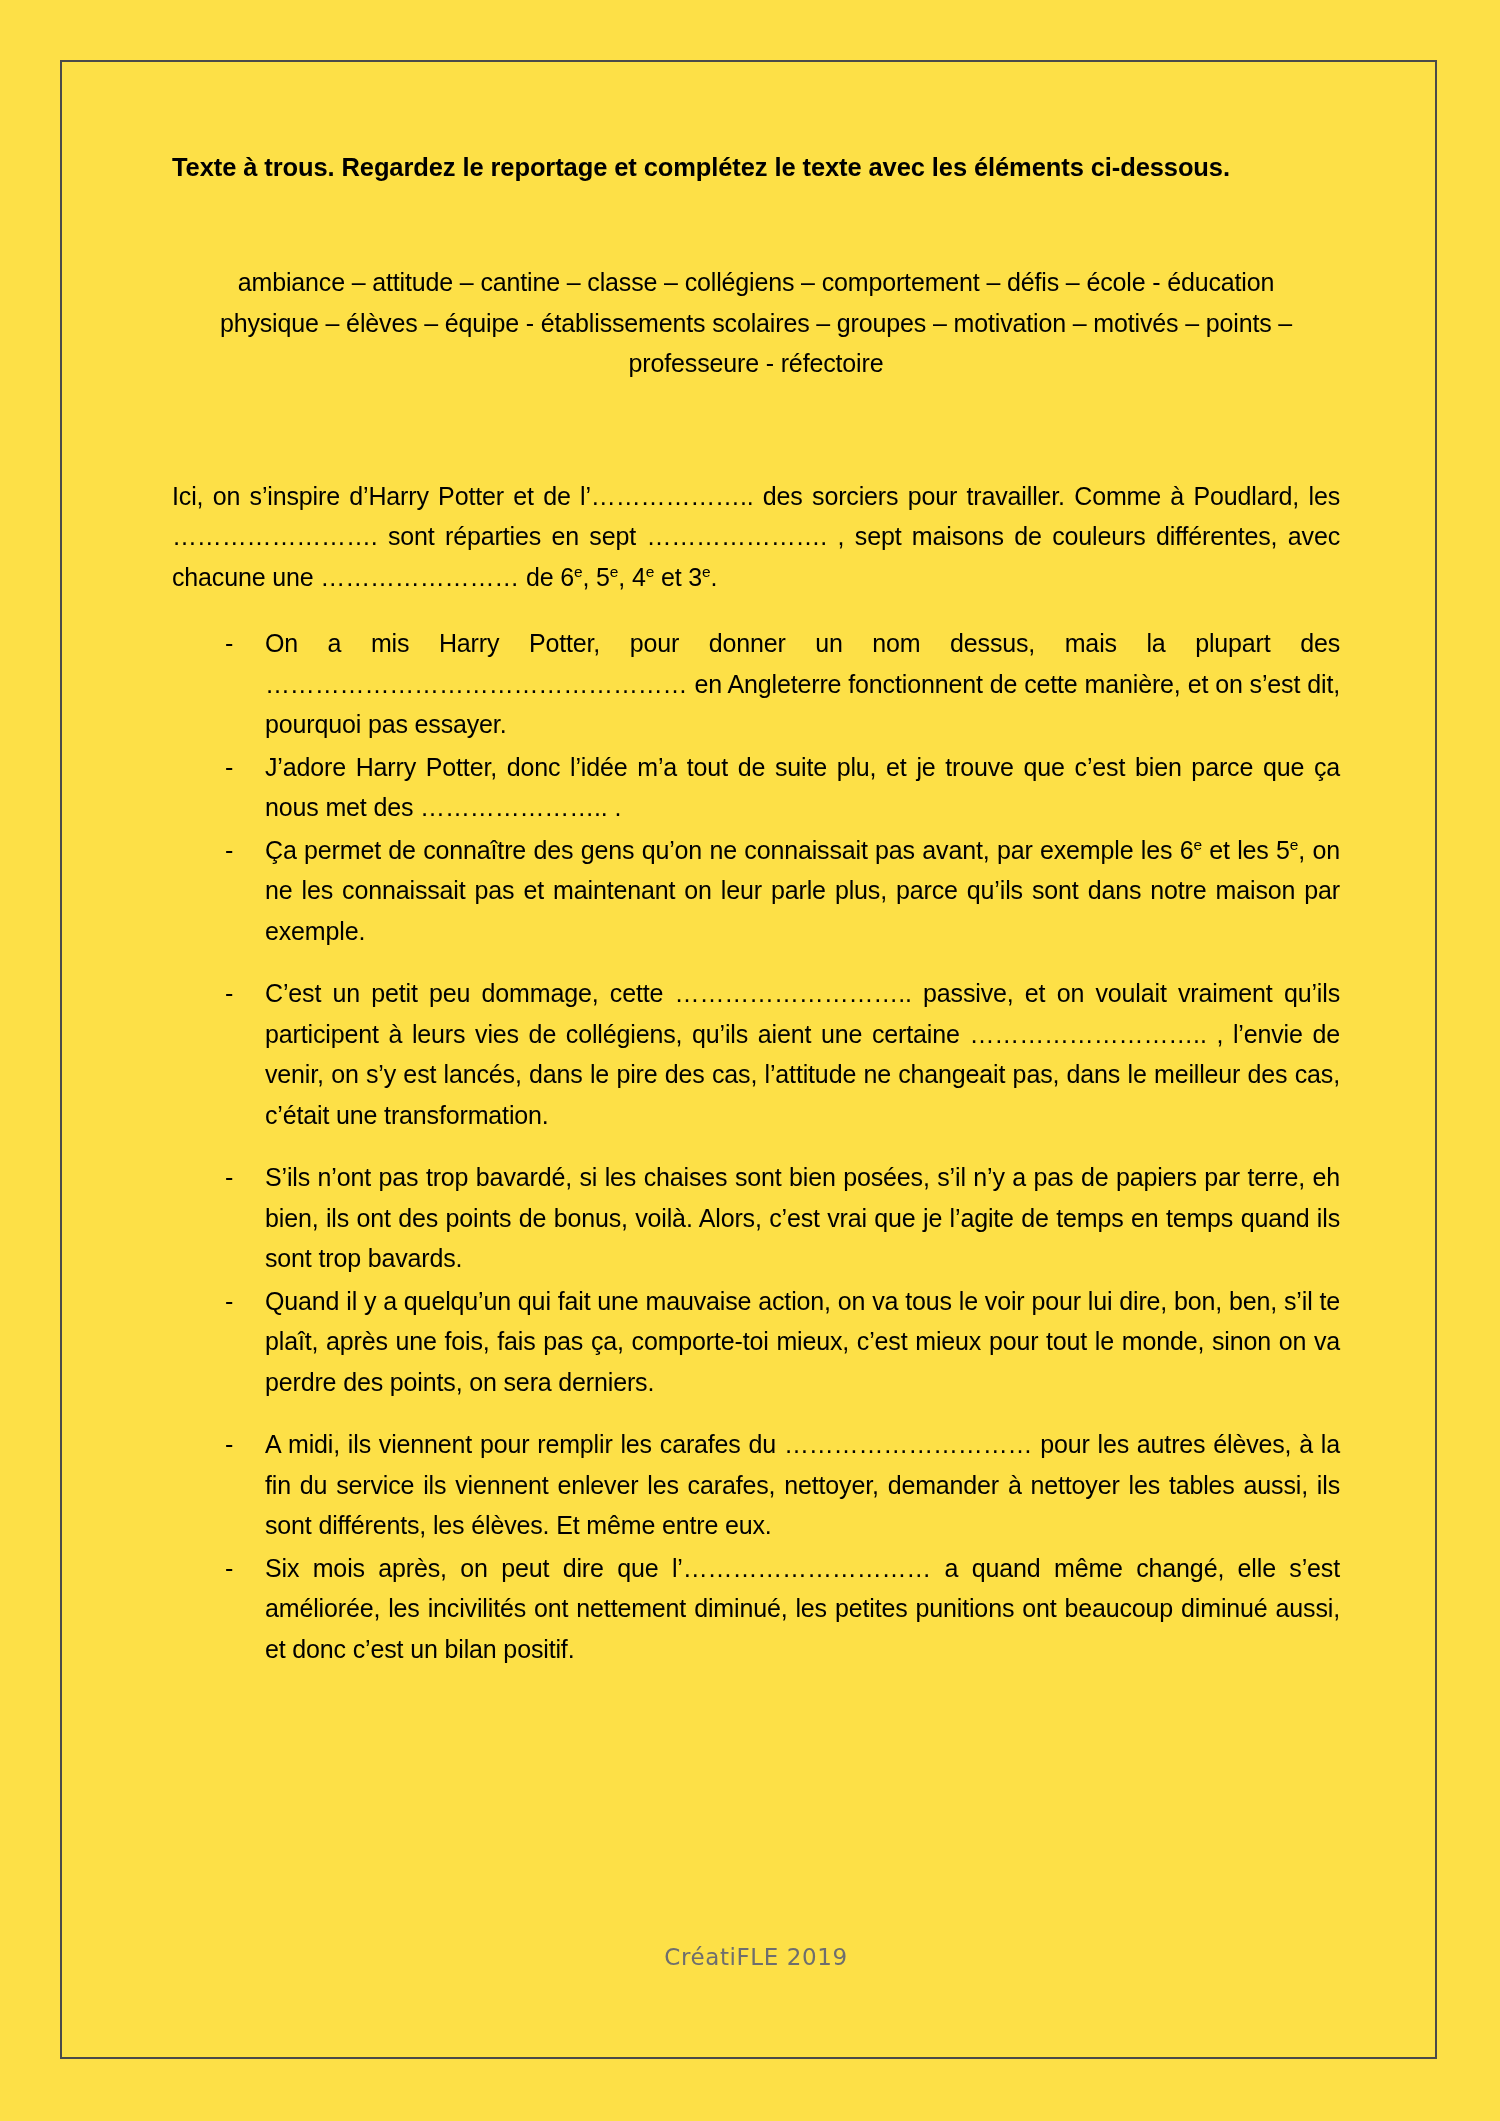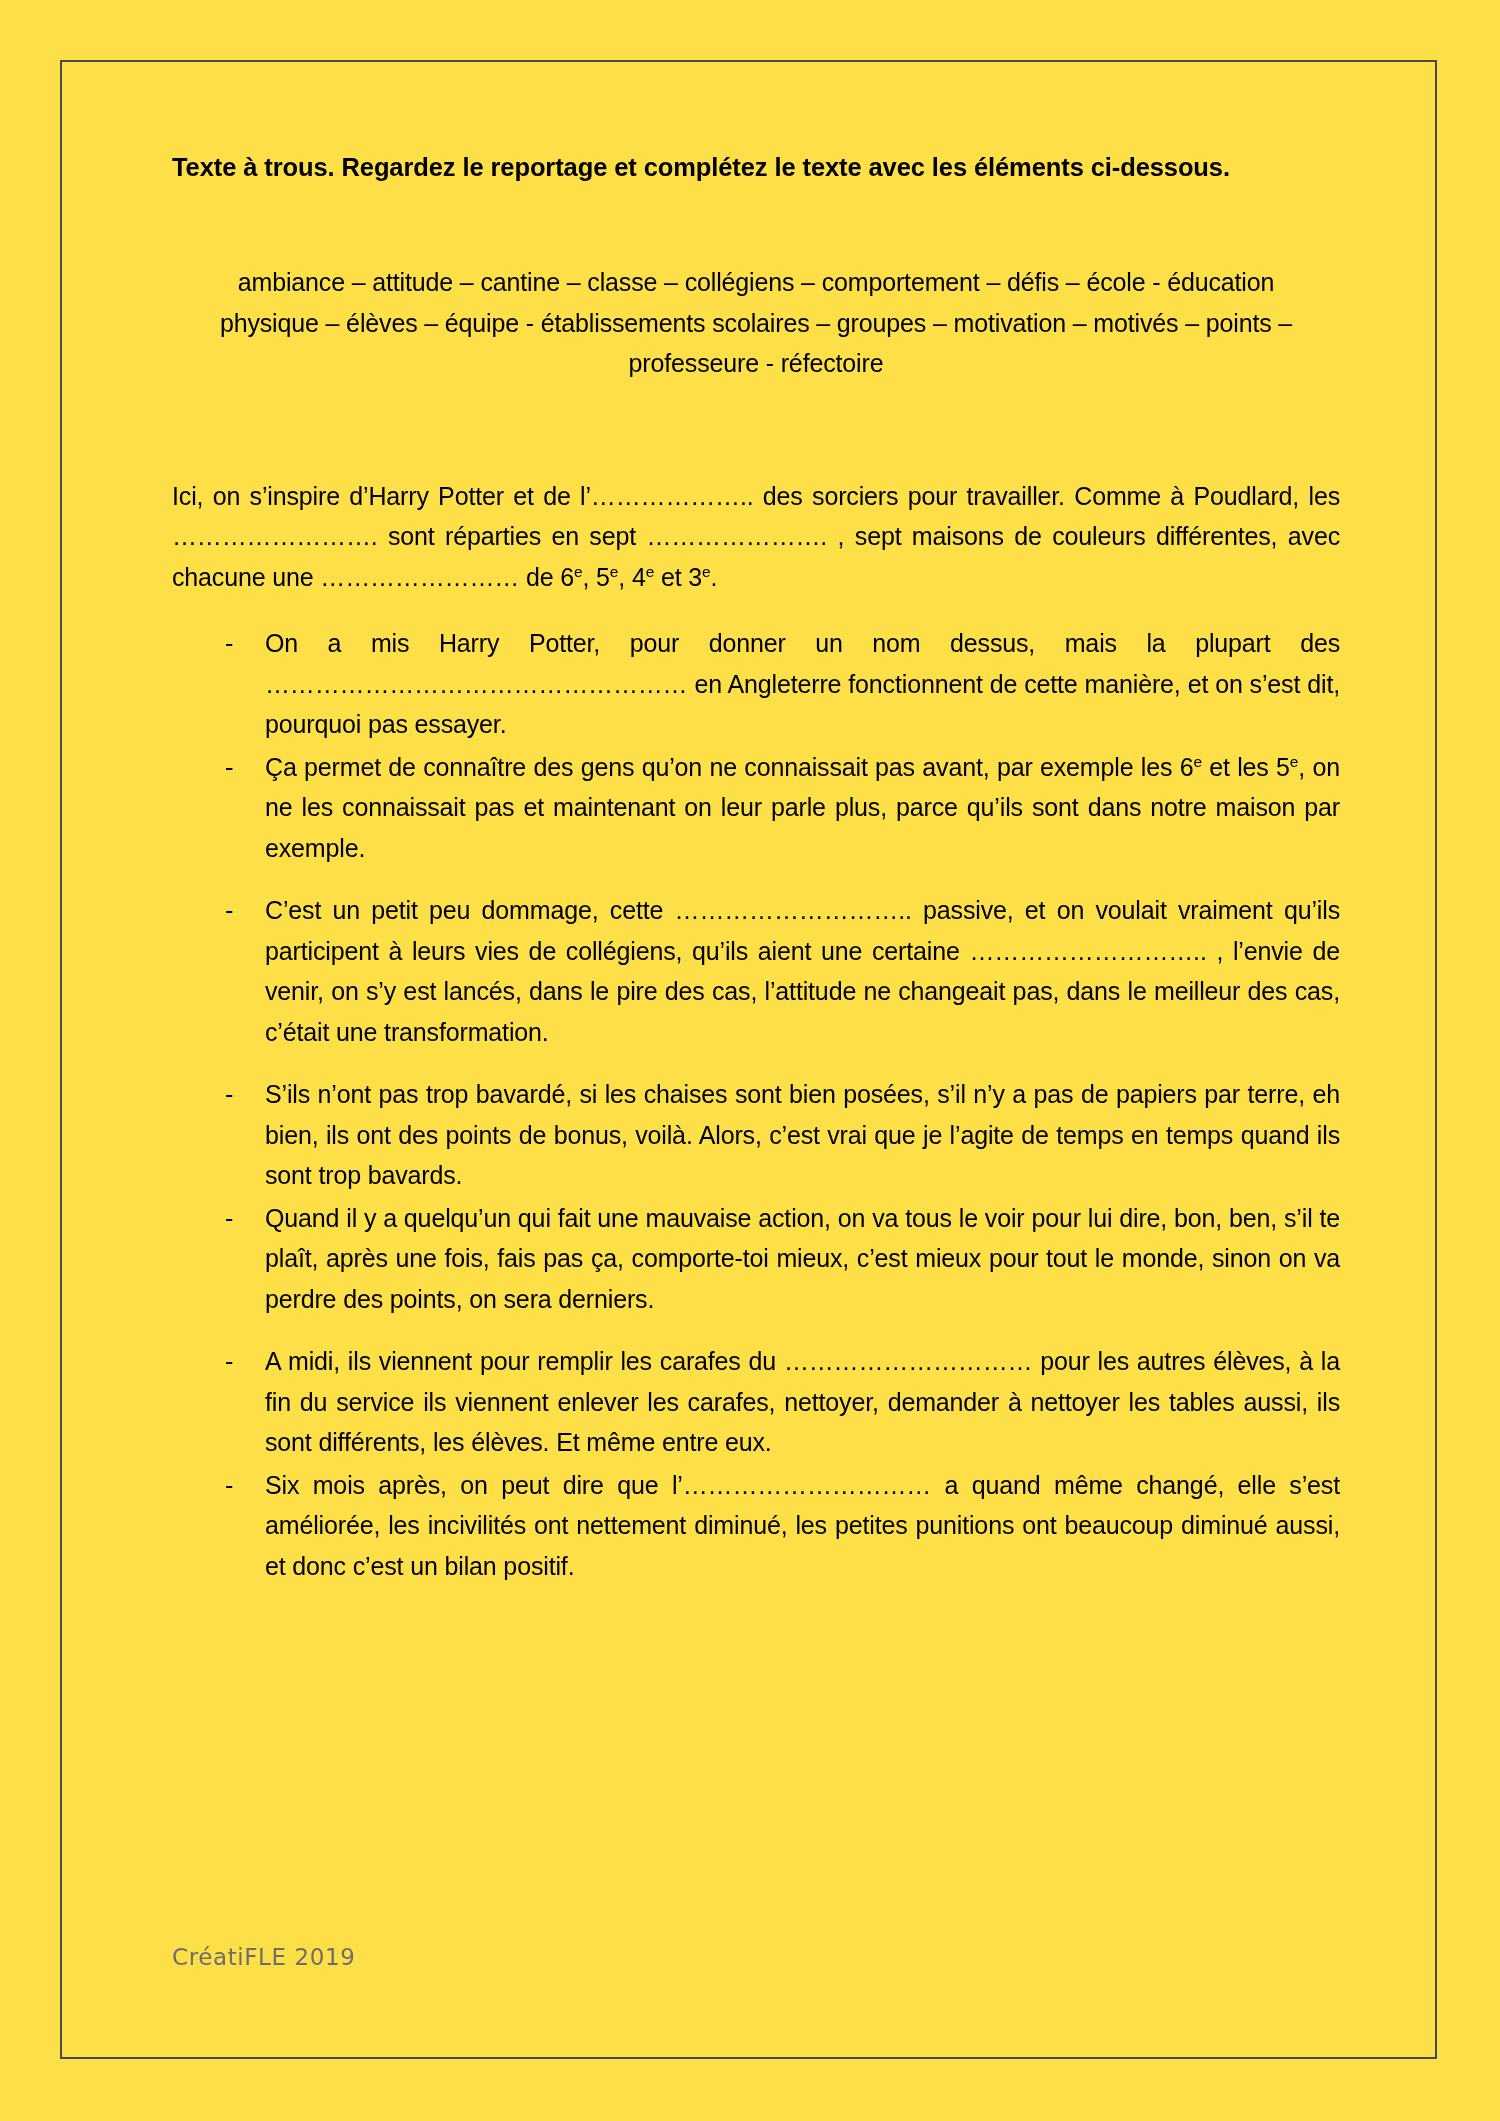--- a/index.html
+++ b/index.html
@@ -97,21 +97,21 @@
     font-size: 0.62em;
     vertical-align: super;
     line-height: 0;
   }
 
   .footer {
     position: absolute;
     left: 172px;
     top: 1944px;
     width: 1168px;
-    text-align: left;
+    text-align: center;
     font-size: 23px;
     color: #6e6e6e;
     font-family: "DejaVu Sans", sans-serif;
     letter-spacing: 0.6px;
   }
 </style>
 </head>
 <body>
 
 <div class="page">
@@ -126,20 +126,21 @@
 
     <p class="para gap-after">Ici, on s’inspire d’Harry Potter et de l’……………….. des sorciers pour travailler. Comme à Poudlard, les ……………………. sont réparties en sept …………………. , sept maisons de couleurs différentes, avec chacune une …………………… de 6<sup>e</sup>, 5<sup>e</sup>, 4<sup>e</sup> et 3<sup>e</sup>.</p>
 
     <ul class="bullets">
       <li>
         <span class="dash">-</span>
         <span>On a mis Harry Potter, pour donner un nom dessus, mais la plupart des …………………………………………… en Angleterre fonctionnent de cette manière, et on s’est dit, pourquoi pas essayer.</span>
       </li>
       <li>
         <span class="dash">-</span>
+        <span>J’adore Harry Potter, donc l’idée m’a tout de suite plu, et je trouve que c’est bien parce que ça nous met des ………………….. .</span>
       </li>
       <li>
         <span class="dash">-</span>
         <span>Ça permet de connaître des gens qu’on ne connaissait pas avant, par exemple les 6<sup>e</sup> et les 5<sup>e</sup>, on ne les connaissait pas et maintenant on leur parle plus, parce qu’ils sont dans notre maison par exemple.</span>
       </li>
     </ul>
 
 
     <ul class="bullets">
       <li>

